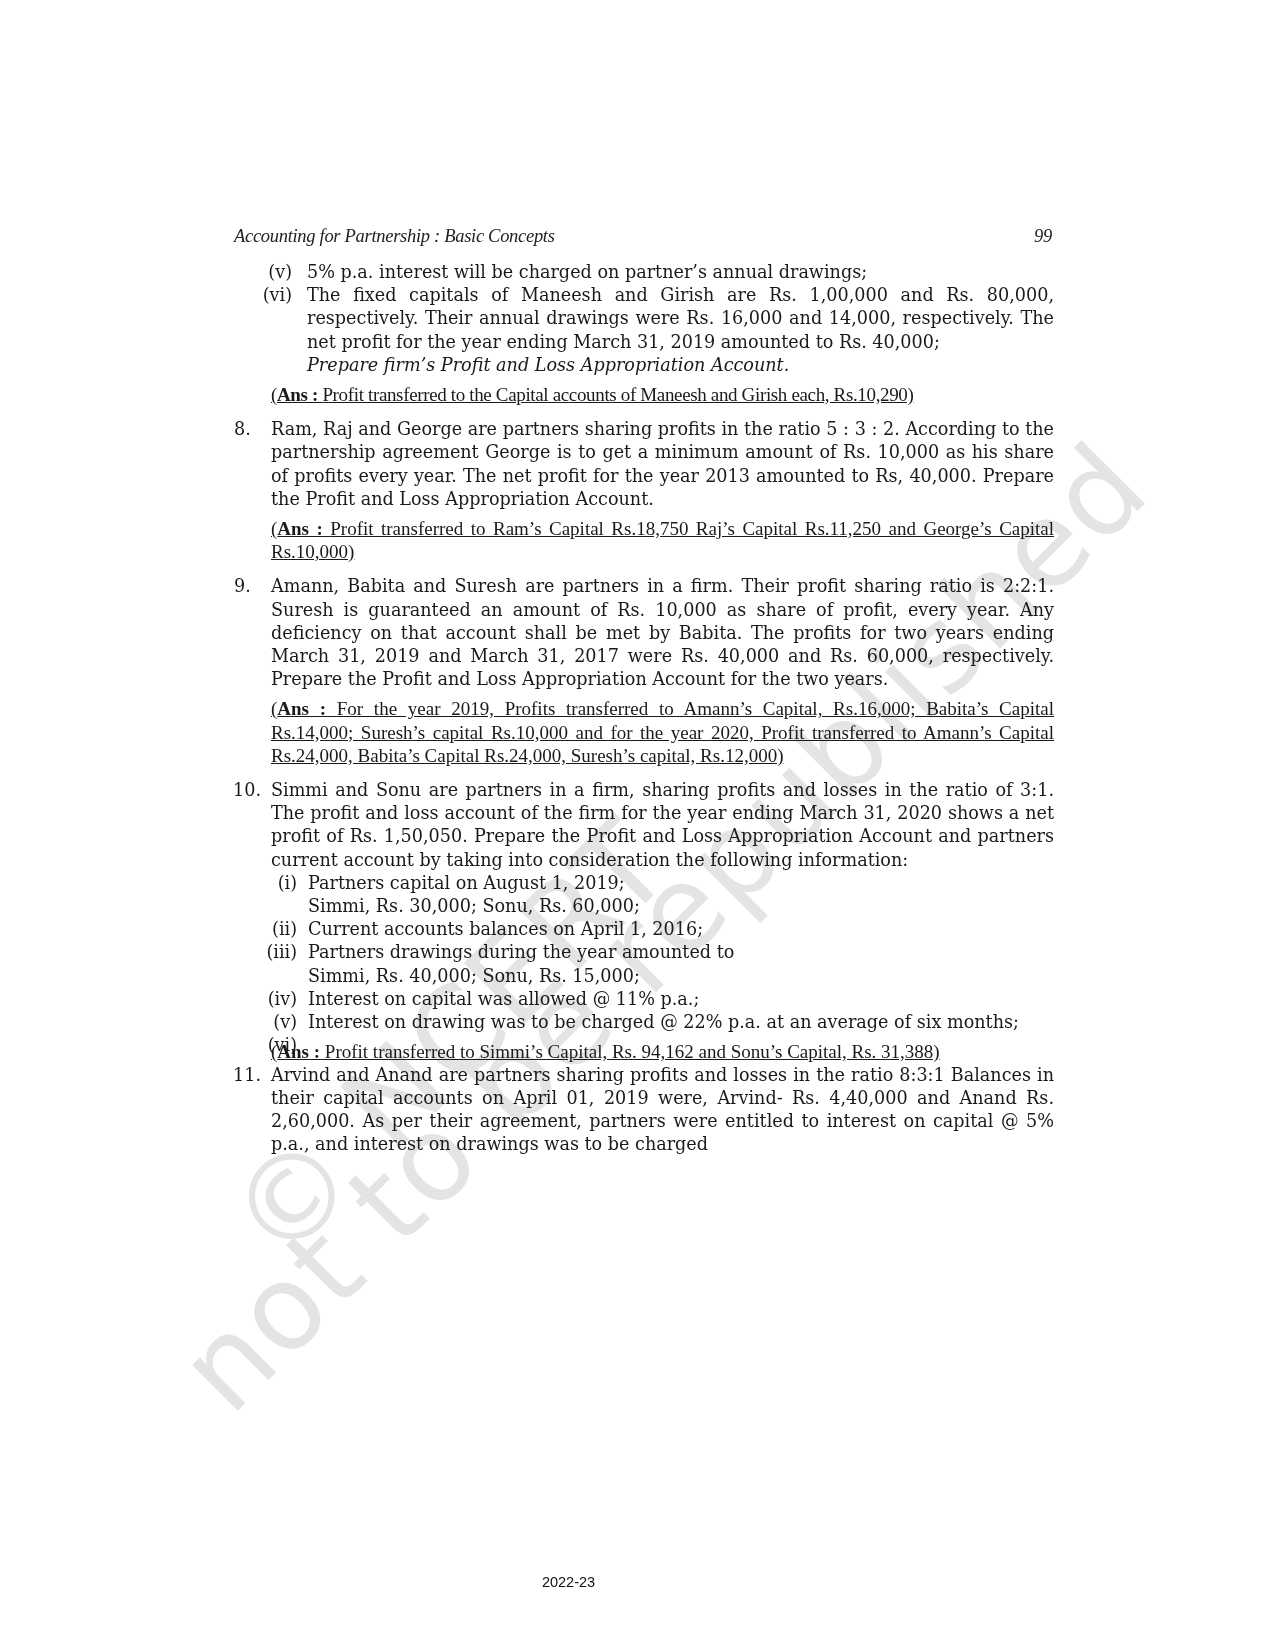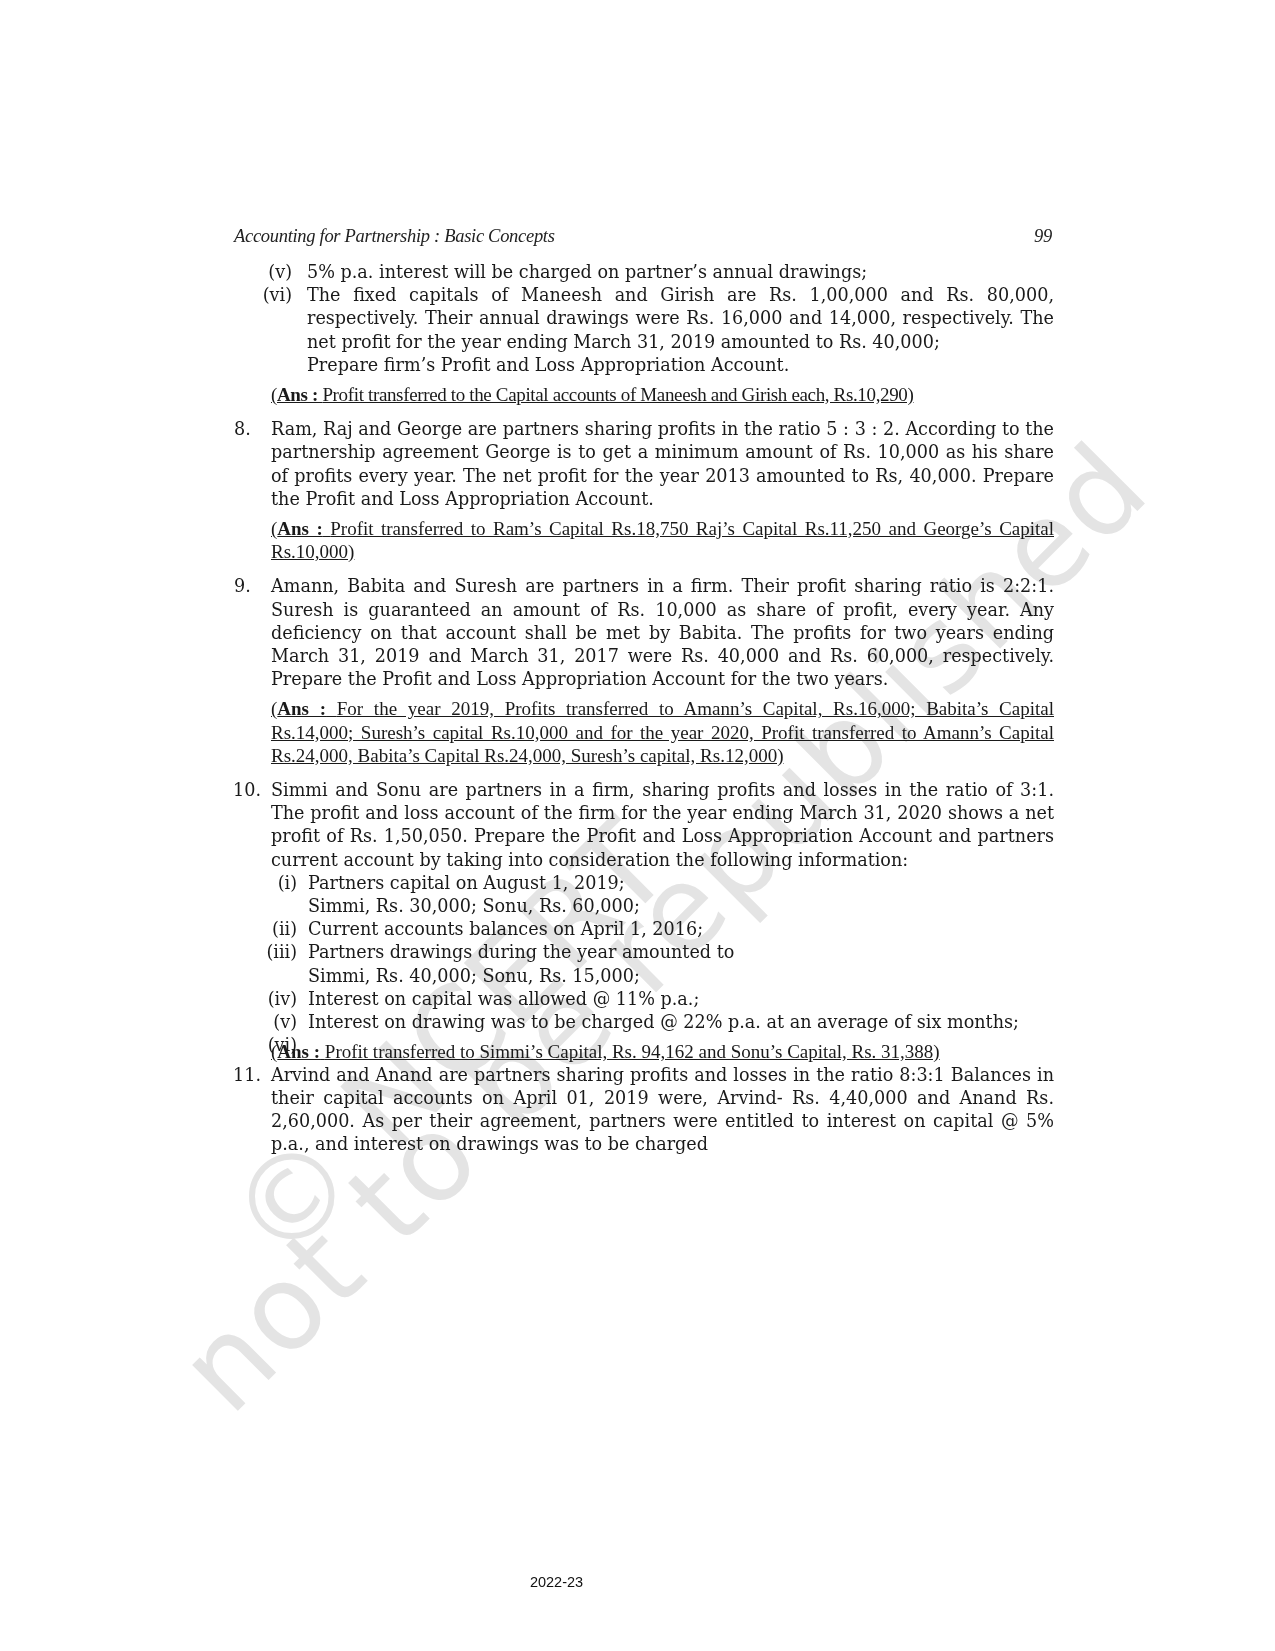--- a/index.html
+++ b/index.html
@@ -12,32 +12,32 @@
   .page { position: absolute; left: 234px; top: 226px; width: 820px; z-index: 1; }
   .running-head { display: flex; justify-content: space-between; align-items: baseline;
                   font-family: "Liberation Serif", serif; font-style: italic; font-size: 18.5px; color: #222;
                   letter-spacing: -0.3px; margin-bottom: 14px; }
   .running-head .pg { padding-right: 2px; }
   .txt { font-size: 17.6px; line-height: 23.2px; text-align: justify; }
   .sub { position: relative; padding-left: 77px; }
   .sub .lbl { position: absolute; left: 0; width: 70px; text-align: right; }
   .sub.top { padding-left: 73px; }
   .sub.top .lbl { width: 58px; }
-  .cont { padding-left: 73px; }
+  .cont { padding-left: 73px; font-style: italic; }
   .ans { font-family: "Liberation Serif", serif; font-size: 19px; line-height: 23.2px; text-align: justify;
          padding-left: 37px; margin-top: 6px; text-decoration: underline; }
   .ans.narrow { letter-spacing: -0.35px; }
   .ans b { font-weight: bold; }
   .q { position: relative; padding-left: 37px; margin-top: 12px; }
   .q .num { position: absolute; left: 0; width: 34px; text-align: left; }
   .q .num.two { left: -1px; }
   .q .body { }
   .q .sub { padding-left: 37px; }
   .q .sub .lbl { width: 32px; left: -6px; }
-  .footer { position: absolute; left: 0; width: 1113px; top: 1574px; text-align: center;
+  .footer { position: absolute; left: 12px; width: 1113px; top: 1574px; text-align: center;
             font-family: "Liberation Sans", sans-serif; font-size: 14.5px; color: #111; z-index: 1; }
 </style>
 </head>
 <body>
 
 <div class="watermark">
   <div class="wm-line" style="left:300px; top:1150px;">© NCERT</div>
   <div class="wm-line" style="left:250px; top:1300px;">not to be republished</div>
 </div>
 

